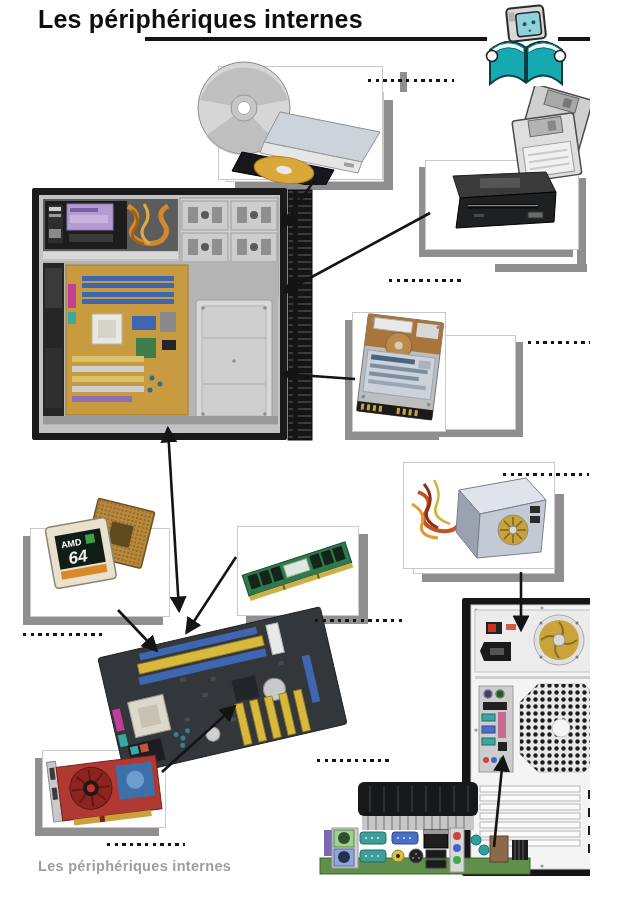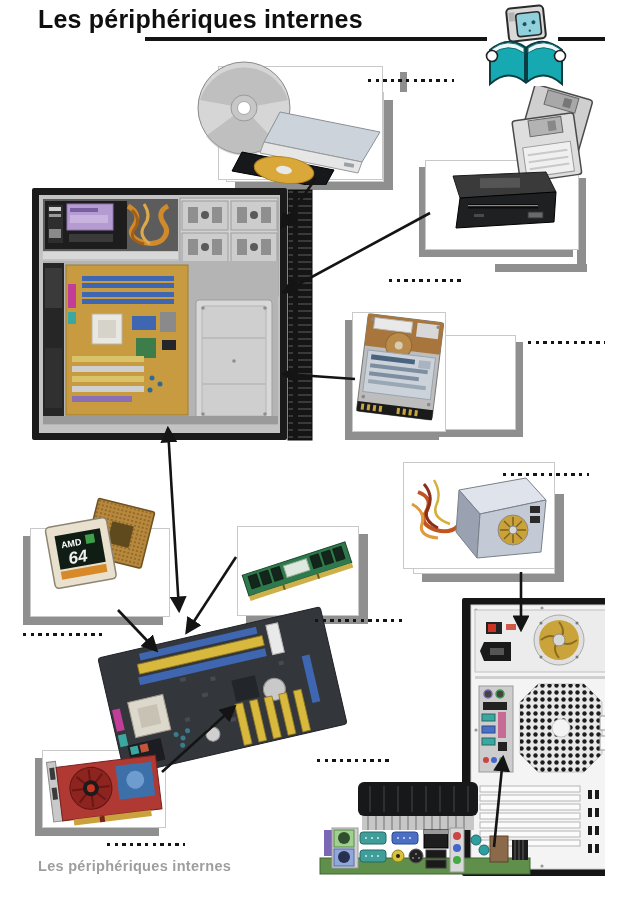--- a/index.html
+++ b/index.html
@@ -1,17 +1,17 @@
 <!DOCTYPE html>
 <html><head>
 <meta charset="utf-8">
 <style>
   html,body{margin:0;padding:0;background:#fff;}
   .page{position:relative;width:590px;height:900px;background:#ffffff;overflow:hidden;
-        font-family:"Liberation Sans",sans-serif;padding-left:15px;}
+        font-family:"Liberation Sans",sans-serif;}
   .abs{position:absolute;}
   .title{position:absolute;left:38px;top:5px;font-size:25px;font-weight:800;
          color:#0f0f0f;letter-spacing:.2px;margin:0;}
   .rule{position:absolute;top:37px;height:3.5px;background:#141414;}
   .footer{position:absolute;left:38px;top:858px;font-size:14.5px;font-weight:700;
           color:#9e9e9e;letter-spacing:.3px;}
   .frame{position:absolute;background:#fff;border:1px solid #c9c9c9;}
   .sh-br{box-shadow:9px 8px 0 0 #8f8f8f;}
   .sh-br2{box-shadow:7px 7px 0 0 #8f8f8f;}
   .sh-bl{box-shadow:-7px 8px 0 0 #8f8f8f;}

